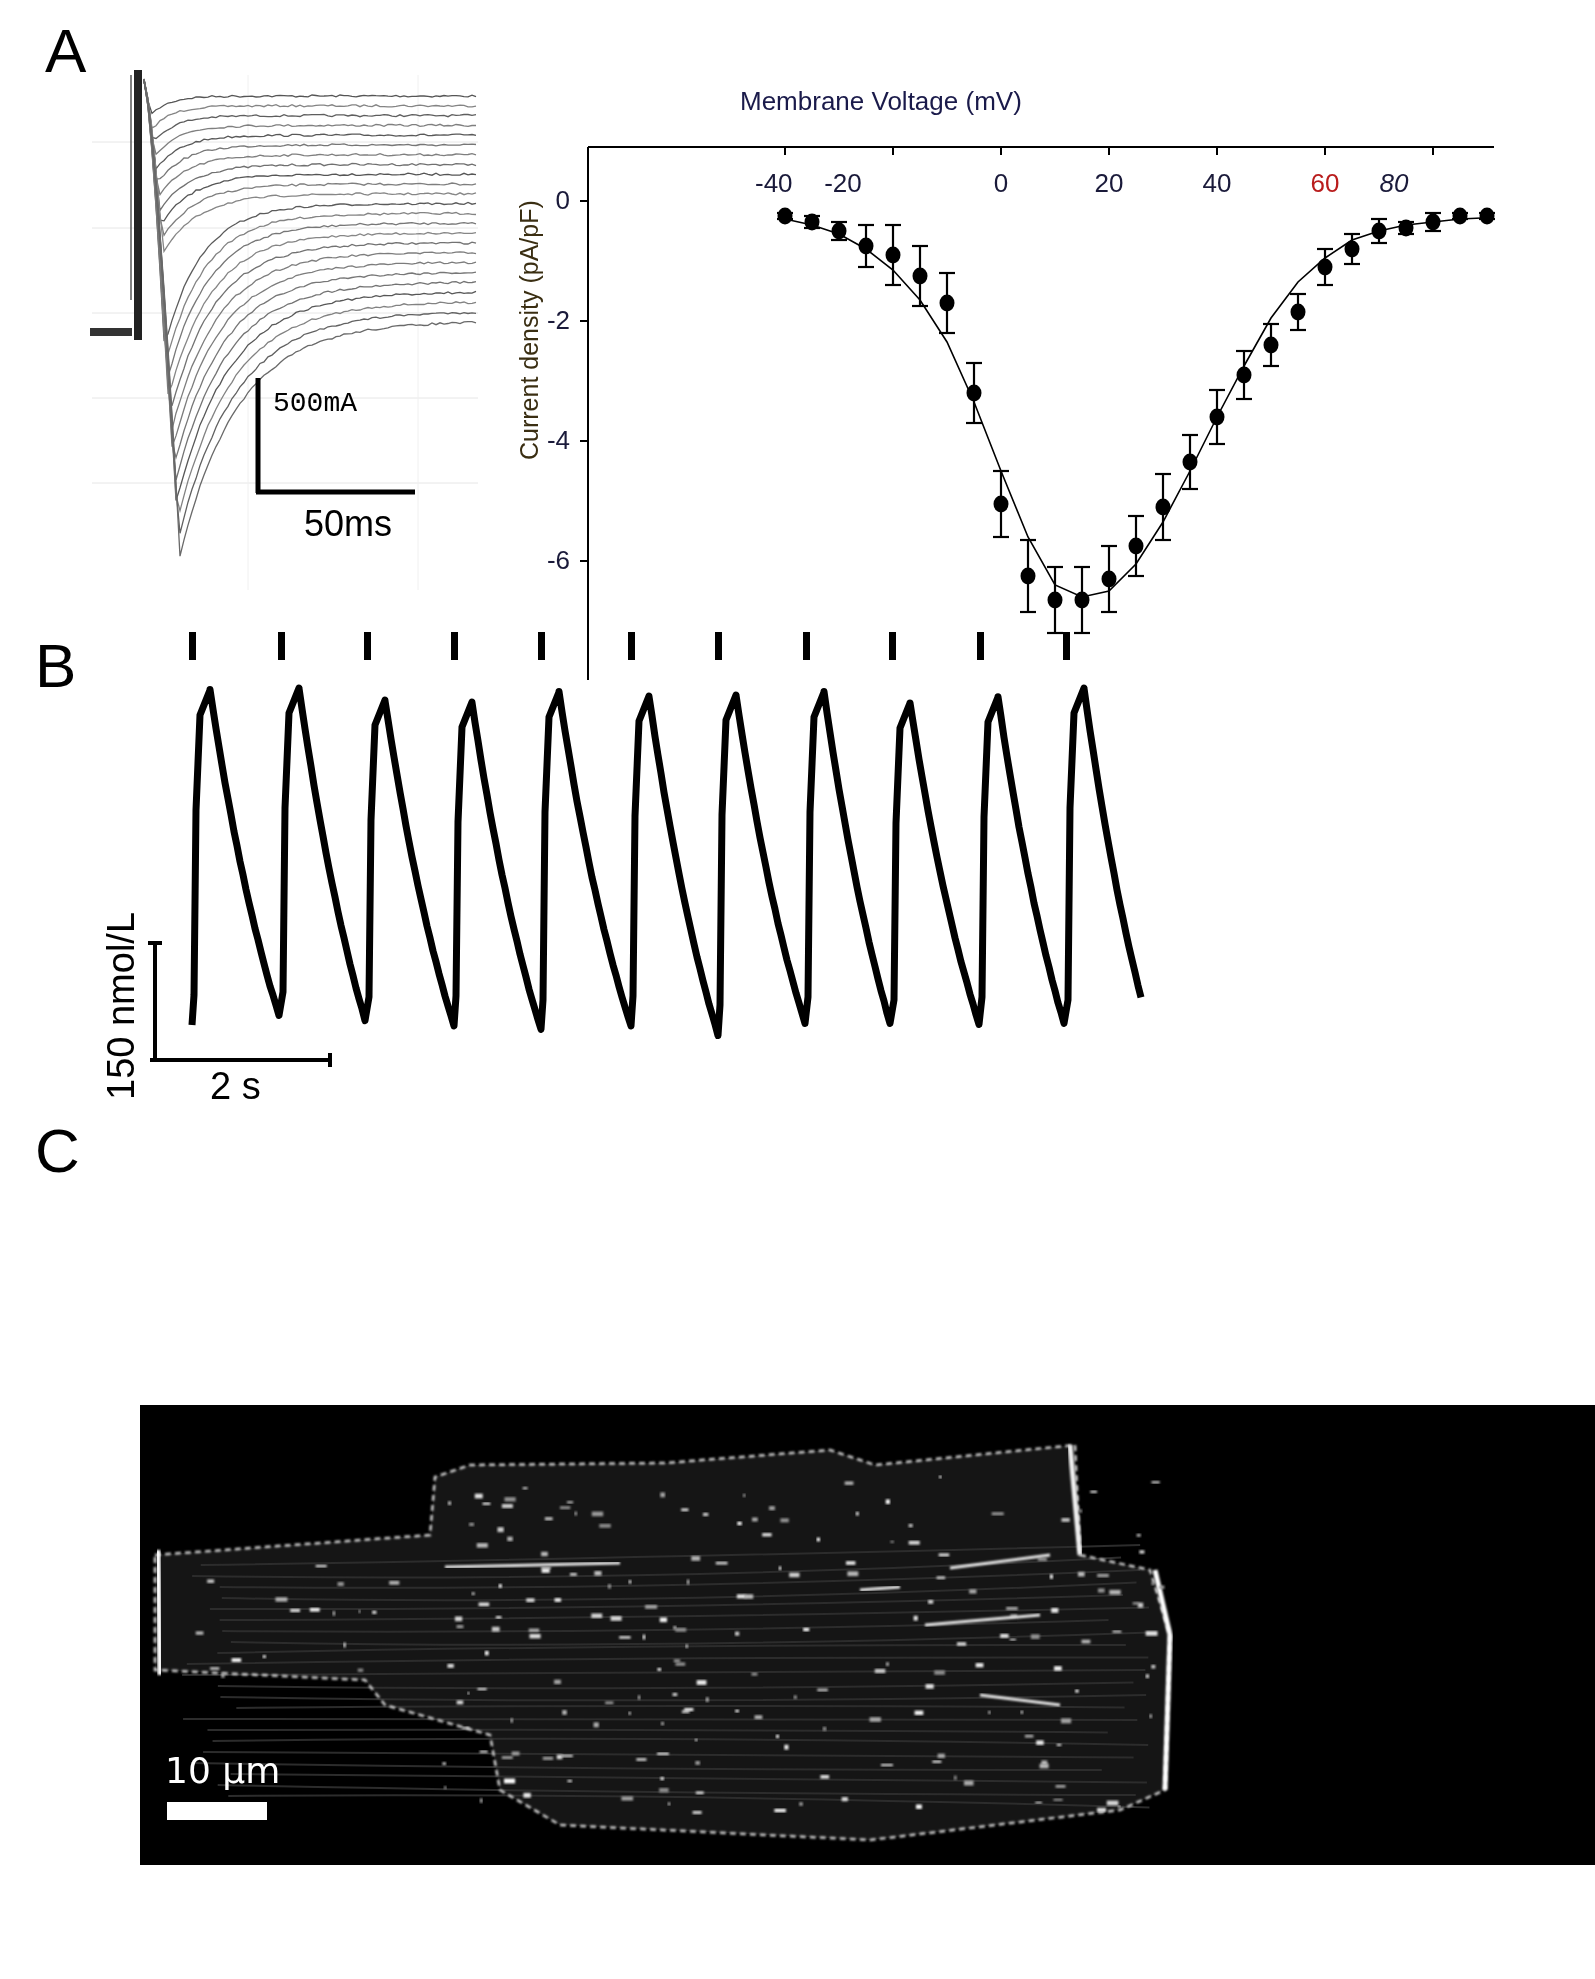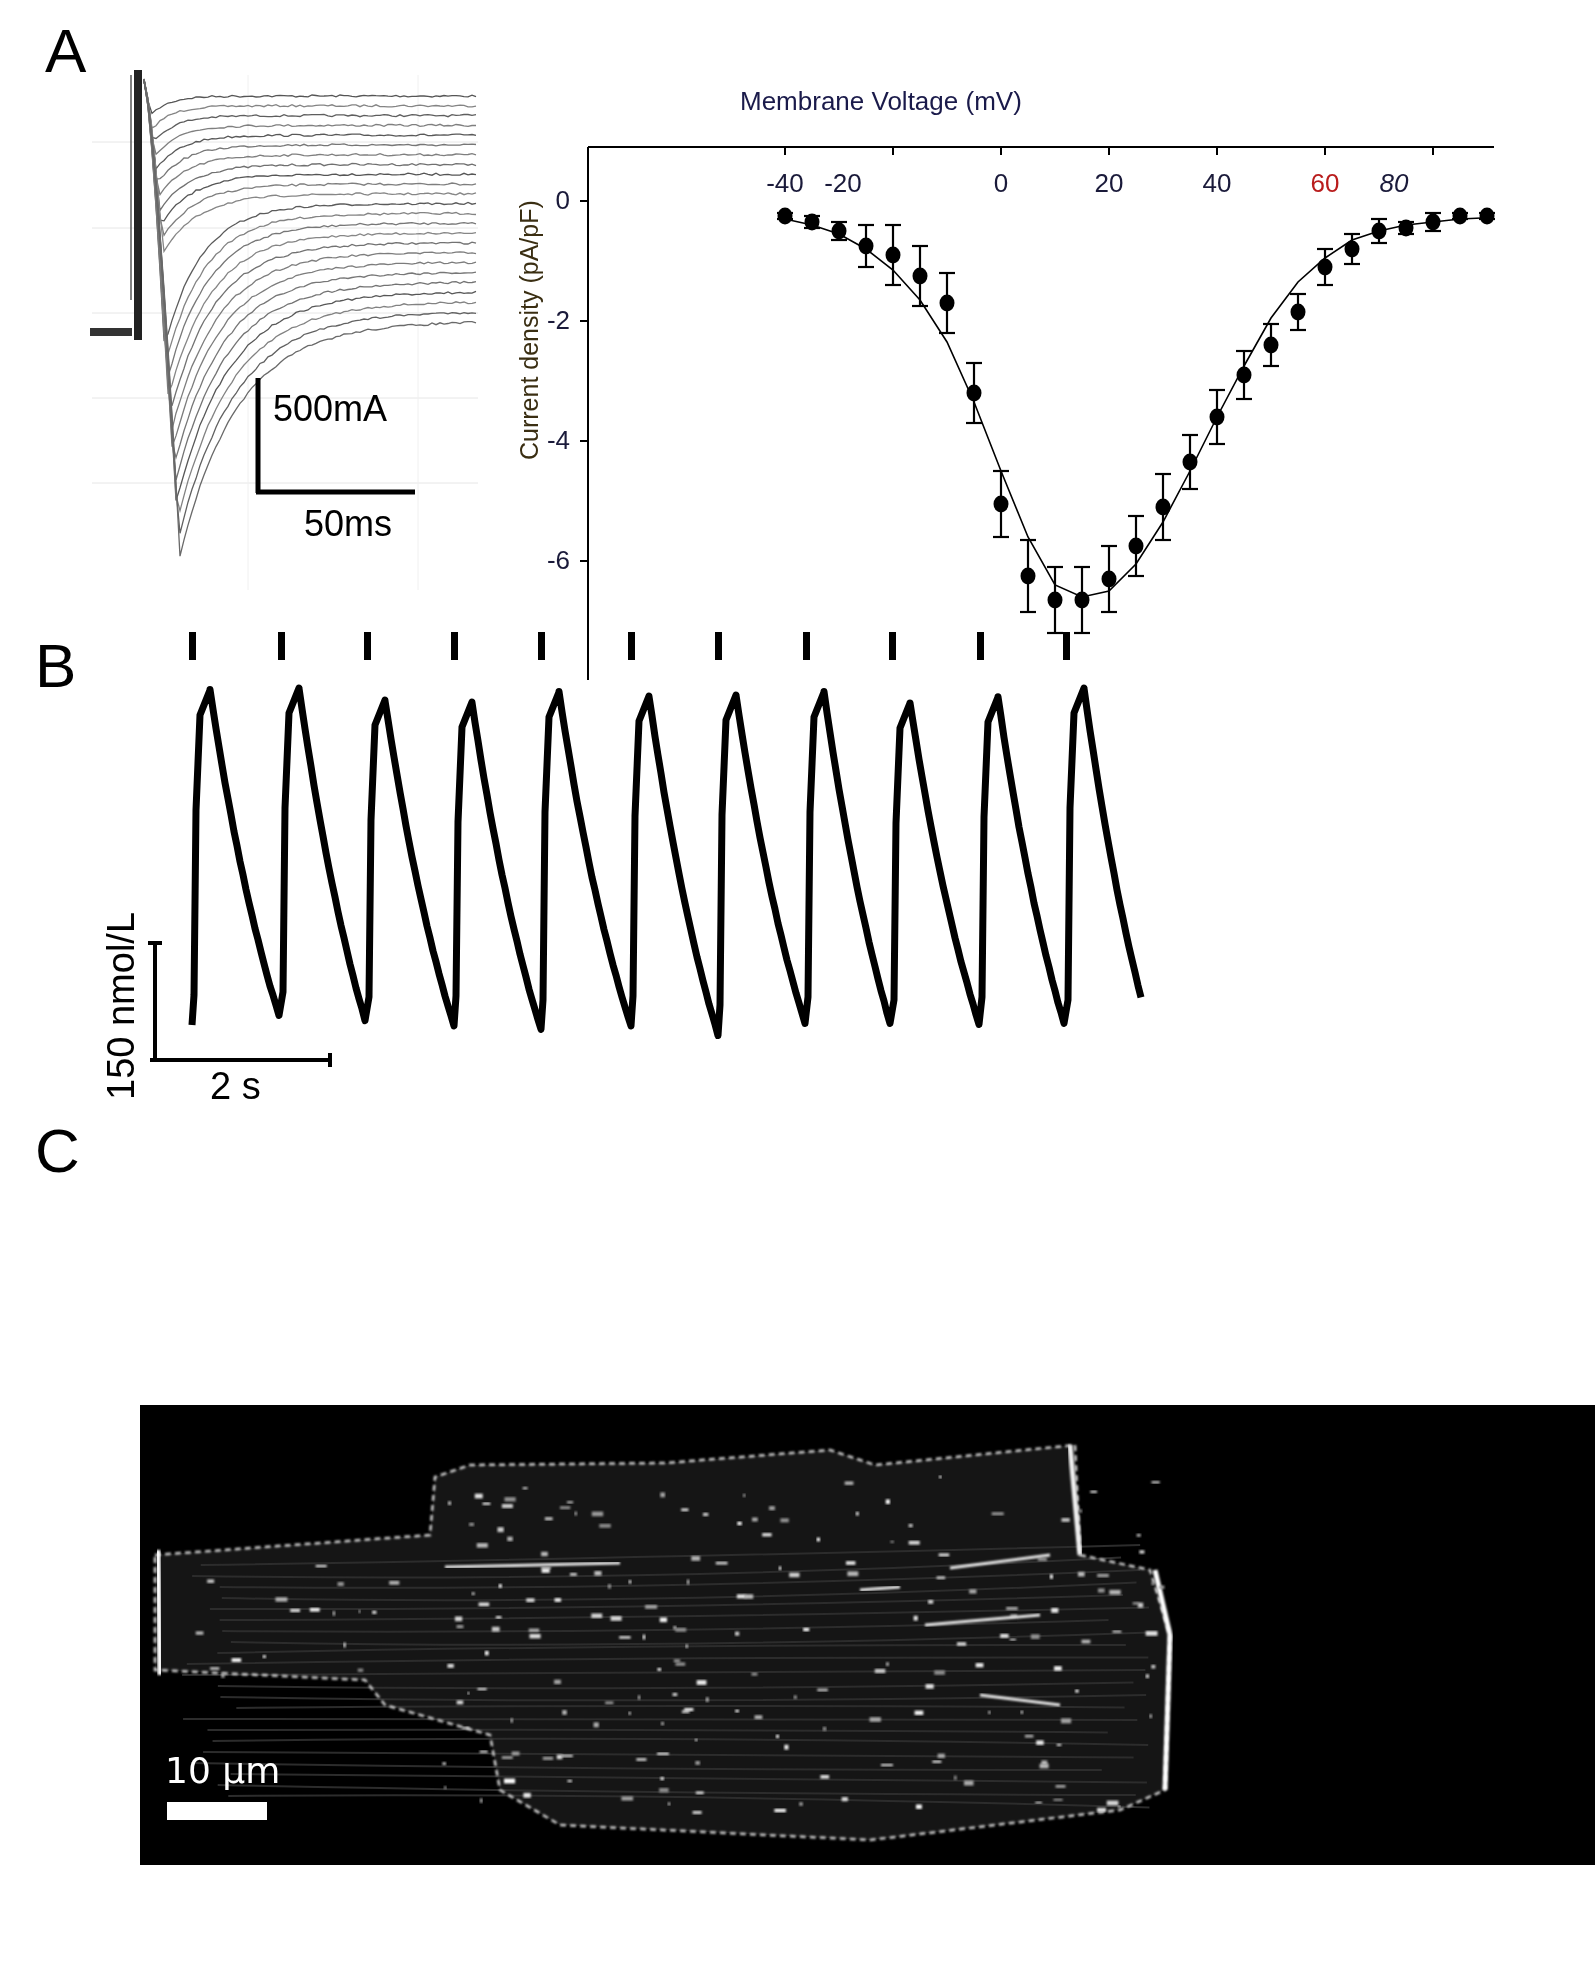--- a/index.html
+++ b/index.html
@@ -54,21 +54,21 @@
       <path d="M144 80 L144 80.0 L148 102.3 L152 140.9 L156 186.9 L160 240.3 L164 297.3 L168 362.5 L172 429.7 L176 500.5 L180 487.8 L184 474.0 L188 460.7 L192 448.9 L196 437.2 L200 424.9 L204 416.3 L208 406.8 L212 398.5 L216 389.7 L220 384.4 L224 376.1 L228 370.4 L232 365.3 L236 360.6 L240 355.6 L244 350.6 L248 344.9 L252 342.1 L256 338.9 L260 334.3 L264 332.3 L268 329.6 L272 324.9 L276 324.1 L280 321.7 L284 318.9 L288 318.0 L292 315.8 L296 312.4 L300 311.1 L304 311.1 L308 309.9 L312 306.8 L316 306.2 L320 305.8 L324 304.6 L328 303.9 L332 303.3 L336 301.1 L340 301.0 L344 300.2 L348 299.0 L352 300.2 L356 298.4 L360 298.2 L364 296.8 L368 297.3 L372 297.1 L376 295.6 L380 296.6 L384 295.4 L388 295.7 L392 295.7 L396 294.0 L400 294.3 L404 293.8 L408 294.2 L412 295.0 L416 294.3 L420 294.3 L424 293.4 L428 294.1 L432 294.2 L436 293.0 L440 292.8 L444 293.6 L448 292.0 L452 293.8 L456 292.9 L460 292.3 L464 293.3 L468 292.9 L472 293.2 L476 291.4" fill="none" stroke="rgb(87,87,87)" stroke-width="1.3"></path>
       <path d="M144 80 L144 79.6 L148 102.1 L152 138.4 L156 185.7 L160 236.5 L164 293.6 L168 357.4 L172 424.2 L176 495.5 L180 510.6 L184 495.6 L188 480.9 L192 468.9 L196 457.8 L200 447.0 L204 435.7 L208 425.2 L212 417.6 L216 409.0 L220 401.5 L224 394.5 L228 387.8 L232 382.4 L236 375.0 L240 370.1 L244 365.0 L248 360.9 L252 356.8 L256 353.1 L260 349.0 L264 346.7 L268 342.4 L272 340.7 L276 336.8 L280 334.4 L284 332.3 L288 330.3 L292 327.7 L296 327.0 L300 325.0 L304 323.6 L308 321.2 L312 319.0 L316 319.4 L320 318.0 L324 316.1 L328 315.0 L332 314.1 L336 312.7 L340 313.5 L344 311.6 L348 311.1 L352 309.7 L356 310.4 L360 310.0 L364 308.5 L368 307.5 L372 308.3 L376 307.2 L380 307.7 L384 306.5 L388 307.1 L392 306.6 L396 305.3 L400 305.4 L404 303.8 L408 304.9 L412 304.6 L416 304.5 L420 304.5 L424 304.5 L428 303.2 L432 303.7 L436 303.7 L440 302.2 L444 302.7 L448 303.4 L452 303.4 L456 301.8 L460 302.8 L464 302.0 L468 303.6 L472 303.3 L476 302.3" fill="none" stroke="rgb(130,130,130)" stroke-width="1.3"></path>
       <path d="M144 80 L144 80.6 L148 102.3 L152 139.0 L156 183.3 L160 235.2 L164 292.1 L168 352.6 L172 419.4 L176 488.9 L180 533.3 L184 517.7 L188 502.2 L192 489.3 L196 478.6 L200 465.5 L204 455.0 L208 446.1 L212 437.4 L216 427.2 L220 418.8 L224 412.1 L228 406.4 L232 398.5 L236 393.5 L240 386.9 L244 382.5 L248 376.5 L252 373.3 L256 369.2 L260 363.5 L264 361.9 L268 356.8 L272 355.1 L276 351.4 L280 347.9 L284 345.9 L288 343.7 L292 340.6 L296 339.4 L300 337.9 L304 334.5 L308 333.3 L312 332.1 L316 331.0 L320 328.8 L324 329.1 L328 326.8 L332 326.1 L336 326.0 L340 325.0 L344 323.7 L348 323.2 L352 321.3 L356 320.6 L360 320.1 L364 319.0 L368 319.6 L372 317.6 L376 317.2 L380 318.4 L384 317.7 L388 317.2 L392 316.3 L396 315.0 L400 315.0 L404 315.8 L408 314.6 L412 314.6 L416 314.8 L420 315.0 L424 313.9 L428 314.0 L432 313.4 L436 313.2 L440 312.9 L444 312.8 L448 313.9 L452 312.7 L456 313.0 L460 313.8 L464 312.7 L468 313.5 L472 312.9 L476 313.3" fill="none" stroke="rgb(97,97,97)" stroke-width="1.3"></path>
       <path d="M144 80 L144 79.1 L148 102.8 L152 137.3 L156 182.8 L160 233.0 L164 288.4 L168 348.2 L172 414.7 L176 483.0 L180 556.1 L184 539.8 L188 525.1 L192 511.8 L196 499.3 L200 485.8 L204 475.1 L208 464.9 L212 455.3 L216 446.6 L220 439.2 L224 430.6 L228 422.4 L232 415.7 L236 409.3 L240 403.4 L244 399.2 L248 392.5 L252 387.6 L256 383.8 L260 379.2 L264 375.2 L268 372.6 L272 369.6 L276 366.8 L280 362.7 L284 359.3 L288 356.4 L292 354.9 L296 351.8 L300 350.5 L304 347.8 L308 345.7 L312 345.2 L316 343.4 L320 341.4 L324 340.1 L328 339.1 L332 339.0 L336 336.7 L340 336.1 L344 334.0 L348 333.9 L352 333.7 L356 331.9 L360 332.4 L364 330.6 L368 329.2 L372 329.8 L376 330.0 L380 329.3 L384 328.7 L388 327.8 L392 326.4 L396 325.9 L400 325.5 L404 325.5 L408 324.7 L412 324.4 L416 325.3 L420 324.8 L424 325.5 L428 325.3 L432 323.0 L436 324.7 L440 322.8 L444 324.1 L448 323.5 L452 322.3 L456 322.6 L460 323.6 L464 321.9 L468 321.6 L472 321.6 L476 322.8" fill="none" stroke="rgb(105,105,105)" stroke-width="1.3"></path>
     </g>
   <g>
     <line x1="258" y1="378" x2="258" y2="493" stroke="#000" stroke-width="5"></line>
     <line x1="256" y1="492" x2="415" y2="492" stroke="#000" stroke-width="5"></line>
   </g>
 </svg>
-<div style="position:absolute; left:273px; top:388px; font-size:36px;">500mA</div>
+<div style="position:absolute; left:273px; top:388px; font-size:28px;font-family:Liberation Mono, monospace;">500mA</div>
 <div style="position:absolute; left:288px; top:503px; font-size:36px;margin-left:16px;">50ms</div>
 
 <svg id="iv-svg" width="1595" height="740" viewBox="0 0 1595 740">
     <line x1="588" y1="147" x2="1494" y2="147" stroke="#000" stroke-width="2"></line>
     <line x1="588" y1="147" x2="588" y2="680" stroke="#000" stroke-width="2"></line>
     <line x1="785" y1="147" x2="785" y2="155" stroke="#000" stroke-width="2"></line>
     <line x1="893" y1="147" x2="893" y2="155" stroke="#000" stroke-width="2"></line>
     <line x1="1001" y1="147" x2="1001" y2="155" stroke="#000" stroke-width="2"></line>
     <line x1="1109" y1="147" x2="1109" y2="155" stroke="#000" stroke-width="2"></line>
     <line x1="1217" y1="147" x2="1217" y2="155" stroke="#000" stroke-width="2"></line>
@@ -238,21 +238,21 @@
     <g>
       <line x1="1487" y1="213" x2="1487" y2="219" stroke="#000" stroke-width="2.2"></line>
       <line x1="1479" y1="213" x2="1495" y2="213" stroke="#000" stroke-width="2.2"></line>
       <line x1="1479" y1="219" x2="1495" y2="219" stroke="#000" stroke-width="2.2"></line>
       <ellipse cx="1487" cy="216" rx="7.5" ry="8.5" fill="#000"></ellipse>
     </g>
   </svg>
 <div style="position:absolute; left:740px; top:86px; font-size:26px; color:#1a1a4a;">Membrane Voltage (mV)</div>
 <div style="position:absolute; left:515px; top:460px; font-size:25px; color:#3a2e12; transform-origin:0 0; transform:rotate(-90deg); white-space:nowrap;">Current density (pA/pF)</div>
 <div id="iv-ticklabels">
-    <div style="position: absolute; left: 755px; top: 168px; width: 60px; text-align: center; font-size: 26px; color: rgb(26, 26, 58);">-40</div>
+    <div style="position: absolute; left: 755px; top: 168px; width: 60px; font-size: 26px; color: rgb(26, 26, 58);">-40</div>
     <div style="position: absolute; left: 813px; top: 168px; width: 60px; text-align: center; font-size: 26px; color: rgb(26, 26, 58);">-20</div>
     <div style="position: absolute; left: 971px; top: 168px; width: 60px; text-align: center; font-size: 26px; color: rgb(26, 26, 58);">0</div>
     <div style="position: absolute; left: 1079px; top: 168px; width: 60px; text-align: center; font-size: 26px; color: rgb(26, 26, 58);">20</div>
     <div style="position: absolute; left: 1187px; top: 168px; width: 60px; text-align: center; font-size: 26px; color: rgb(26, 26, 58);">40</div>
     <div style="position: absolute; left: 1295px; top: 168px; width: 60px; text-align: center; font-size: 26px; color: #b91c1c;">60</div>
     <div style="position: absolute; left: 1364px; top: 168px; width: 60px; text-align: center; font-size: 26px; color: rgb(26, 26, 58); font-style: italic;">80</div>
     <div style="position: absolute; left: 515px; top: 185px; width: 55px; text-align: right; font-size: 26px; color: rgb(26, 26, 58);">0</div>
     <div style="position: absolute; left: 515px; top: 305px; width: 55px; text-align: right; font-size: 26px; color: rgb(26, 26, 58);">-2</div>
     <div style="position: absolute; left: 515px; top: 425px; width: 55px; text-align: right; font-size: 26px; color: rgb(26, 26, 58);">-4</div>
     <div style="position: absolute; left: 515px; top: 545px; width: 55px; text-align: right; font-size: 26px; color: rgb(26, 26, 58);">-6</div>

